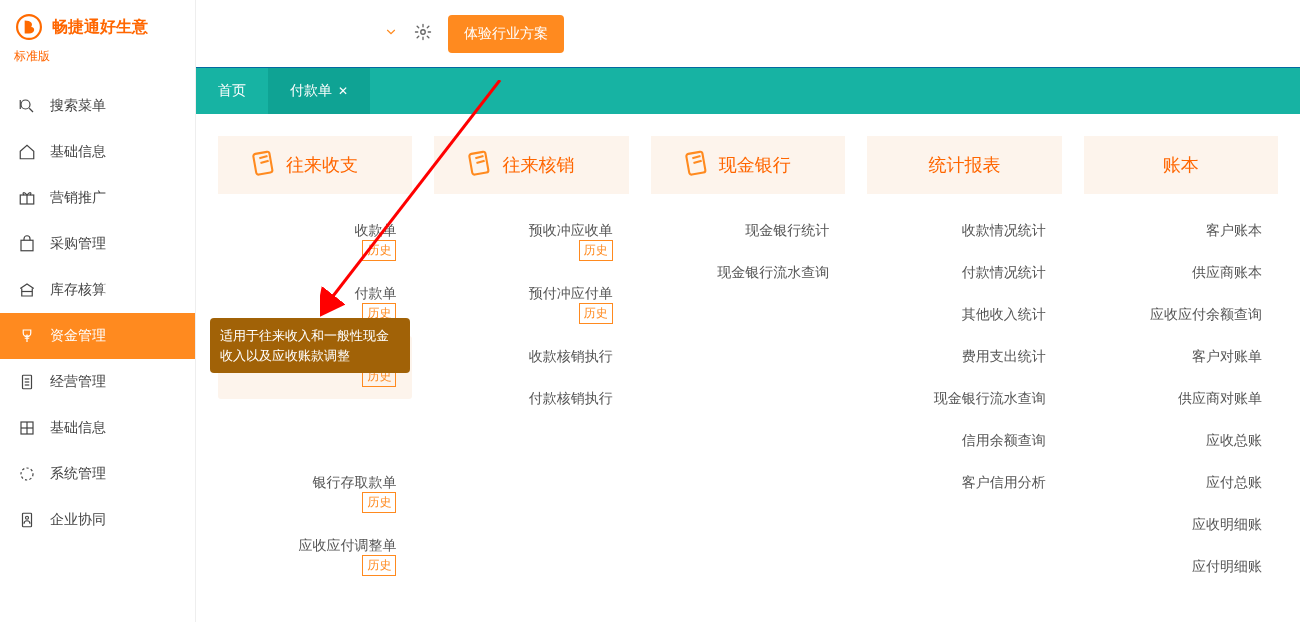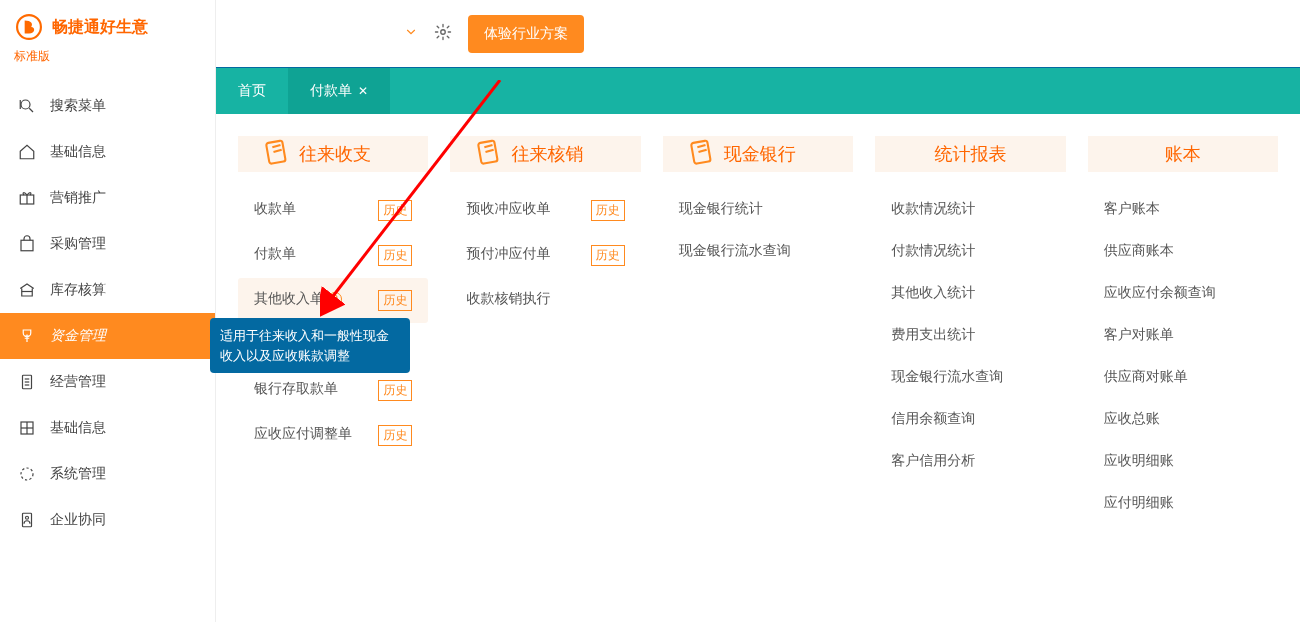--- a/index.html
+++ b/index.html
@@ -1,52 +1,52 @@
 <!DOCTYPE html>
 <html><head>
   <meta charset="utf-8">
   <style>
     * { box-sizing: border-box; margin: 0; padding: 0; }
     body { font-family: "Microsoft YaHei", Arial, sans-serif; font-size: 14px; color: #333; background: #fff; width: 1300px; height: 622px; overflow: hidden; }
     .blur { filter: blur(4px); }
     .layout { display: flex; height: 100%; }
-    .sidebar { width: 216px; background: #fff; border-right: 1px solid #eee; }
+    .sidebar { width: 196px; background: #fff; border-right: 1px solid #eee; }
     .logo-block { display: flex; align-items: center; padding: 12px 14px 6px 14px; }
     .logo-mark { width: 30px; height: 30px; border-radius: 50%; background: #fff; display: flex; align-items: center; justify-content: center; margin-right: 8px; }
     .logo-mark svg { width: 26px; height: 26px; }
     .logo-text { color: #f60; font-size: 16px; font-weight: bold; }
     .edition { color: #f60; font-size: 12px; padding: 0 14px 10px 14px; }
     .nav { padding-top: 8px; }
     .nav-item { display: flex; align-items: center; padding: 14px 18px; cursor: pointer; color: #444; }
-    .nav-item.active { background: #ff8a1f; color: #fff; font-style: italic; }
+    .nav-item.active { background: #ff8a1f; color: #fff; }
     .nav-item .icon { width: 18px; height: 18px; margin-right: 14px; display: inline-flex; align-items: center; justify-content: center; }
     .nav-item .icon svg { width: 18px; height: 18px; }
     .main { flex: 1; display: flex; flex-direction: column; min-width: 0; }
     .topbar { height: 68px; display: flex; align-items: center; padding: 0 18px; gap: 10px; border-bottom: 1px solid #0369a1; }
     .org-name { min-width: 160px; height: 36px; padding: 6px 10px; font-size: 18px; color: #555; }
     .dropdown-caret { color: #f80; cursor: pointer; }
     .gear { color: #666; cursor: pointer; padding: 6px; }
     .primary-btn { background: #ff8a1f; color: #fff; border: none; border-radius: 4px; padding: 10px 16px; cursor: pointer; font-size: 14px; }
     .tabs { display: flex; background: #17b3a3; }
     .tab { padding: 14px 22px; color: #fff; cursor: pointer; display: flex; align-items: center; gap: 6px; }
     .tab.active { background: #0fa394; }
     .tab .close { font-size: 12px; cursor: pointer; }
     .content { flex: 1; padding: 22px 22px 0 22px; display: flex; gap: 22px; background: #fff; }
     .col { flex: 1; min-width: 0; }
-    .col-head { height: 36px; background: #fdf4ec; display: flex; align-items: center; padding: 0 25px; gap: 8px; font-size: 18px; }
+    .col-head { height: 58px; background: #fdf4ec; display: flex; align-items: center; padding: 0 32px; gap: 8px; font-size: 18px; }
     .col-head.with-icon { justify-content: flex-start; color: #f60; }
     .col-head.center { justify-content: center; color: #f60; }
     .col-head svg { width: 28px; height: 28px; }
     .col-body { padding: 16px 0 0 0; }
-    .row { display: flex; align-items: flex-start; justify-content: space-between; padding: 12px 16px; cursor: pointer; border-radius: 3px; }
+    .row { display: flex; align-items: flex-end; justify-content: space-between; padding: 12px 16px; cursor: pointer; border-radius: 3px; flex-direction: column; }
     .row:hover, .row.hovered { background: #fdf4ec; }
     .row .label { color: #555; display: flex; align-items: center; gap: 4px; }
     .badge { border: 1px solid #ff8a1f; color: #ff8a1f; font-size: 12px; padding: 1px 4px; border-radius: 0; }
     .q-icon { display: inline-flex; align-items: center; justify-content: center; width: 14px; height: 14px; border: 1px solid #ff8a1f; color: #ff8a1f; border-radius: 50%; font-size: 10px; }
-    .tooltip { position: absolute; background: #0369a1; color: #fff; font-size: 13px; line-height: 1.5; padding: 8px 10px; border-radius: 4px; max-width: 200px; z-index: 50; }
+    .tooltip { position: absolute; background: #a16207; color: #fff; font-size: 13px; line-height: 1.5; padding: 8px 10px; border-radius: 4px; max-width: 200px; z-index: 50; }
     .arrow-annotation { position: absolute; z-index: 40; pointer-events: none; }
   </style>
 </head>
 <body>
 
 <div class="layout">
   <aside class="sidebar">
     <div class="logo-block">
       <span class="logo-mark">
         <svg viewBox="0 0 24 24">
@@ -233,20 +233,23 @@
               <span class="label">预收冲应收单</span>
               <span class="badge">历史</span>
             </div>
             <div class="row">
               <span class="label">预付冲应付单</span>
               <span class="badge">历史</span>
             </div>
             <div class="row">
               <span class="label">收款核销执行</span>
             </div>
+            <div class="row">
+              <span class="label">付款核销执行</span>
+            </div>
           </div>
         </div>
         <div class="col">
           <div class="col-head with-icon">
             <span><svg viewBox="0 0 24 24">
                 <rect x="4" y="3" width="14" height="18" rx="2" transform="rotate(-10 12 12)" fill="none" stroke="#ff8a1f" stroke-width="1.8"></rect>
                 <line x1="8" y1="8" x2="15" y2="6" stroke="#ff8a1f" stroke-width="1.8"></line>
                 <line x1="9" y1="12" x2="16" y2="10" stroke="#ff8a1f" stroke-width="1.8"></line>
               </svg></span>
             <span>现金银行</span>
@@ -303,20 +306,23 @@
               <span class="label">应收应付余额查询</span>
             </div>
             <div class="row">
               <span class="label">客户对账单</span>
             </div>
             <div class="row">
               <span class="label">供应商对账单</span>
             </div>
             <div class="row">
               <span class="label">应收总账</span>
+            </div>
+            <div class="row">
+              <span class="label">应付总账</span>
             </div>
             <div class="row">
               <span class="label">应收明细账</span>
             </div>
             <div class="row">
               <span class="label">应付明细账</span>
             </div>
           </div>
         </div>
       </div>

